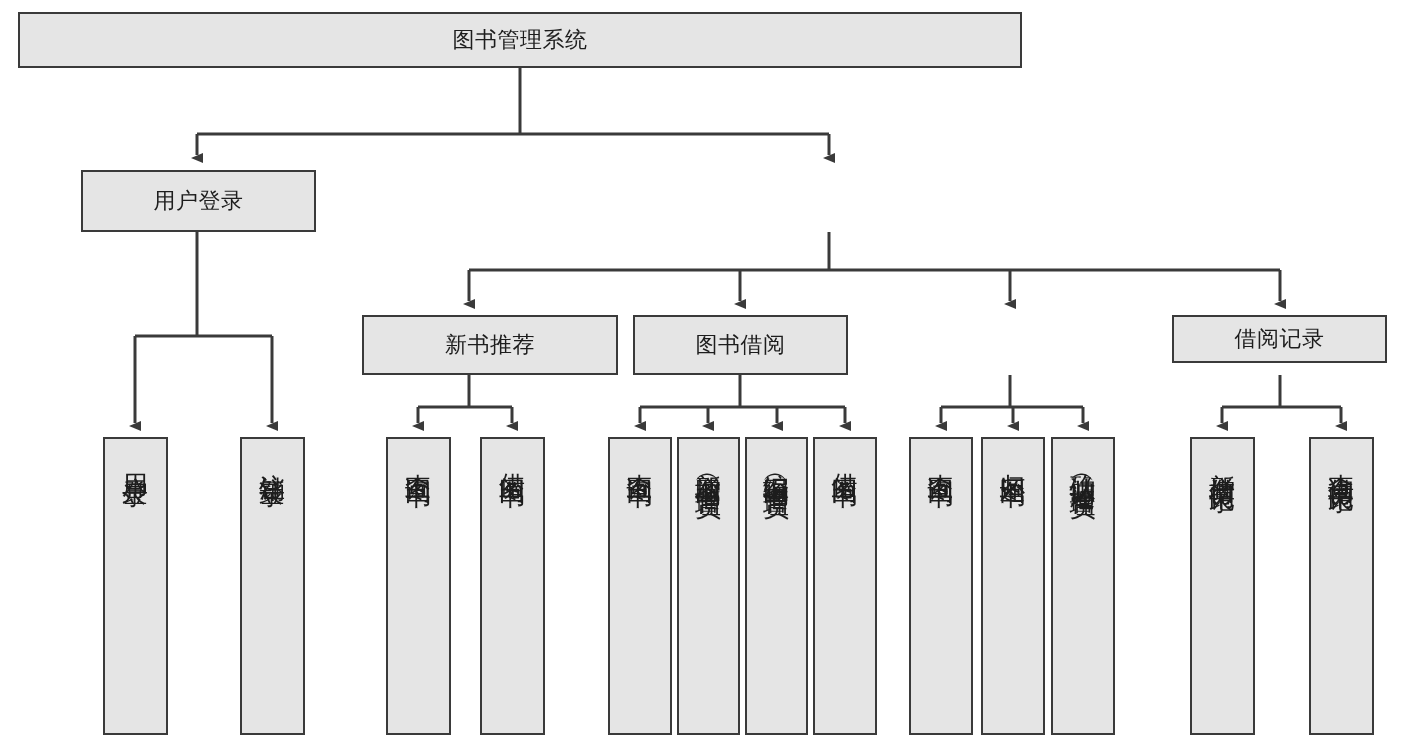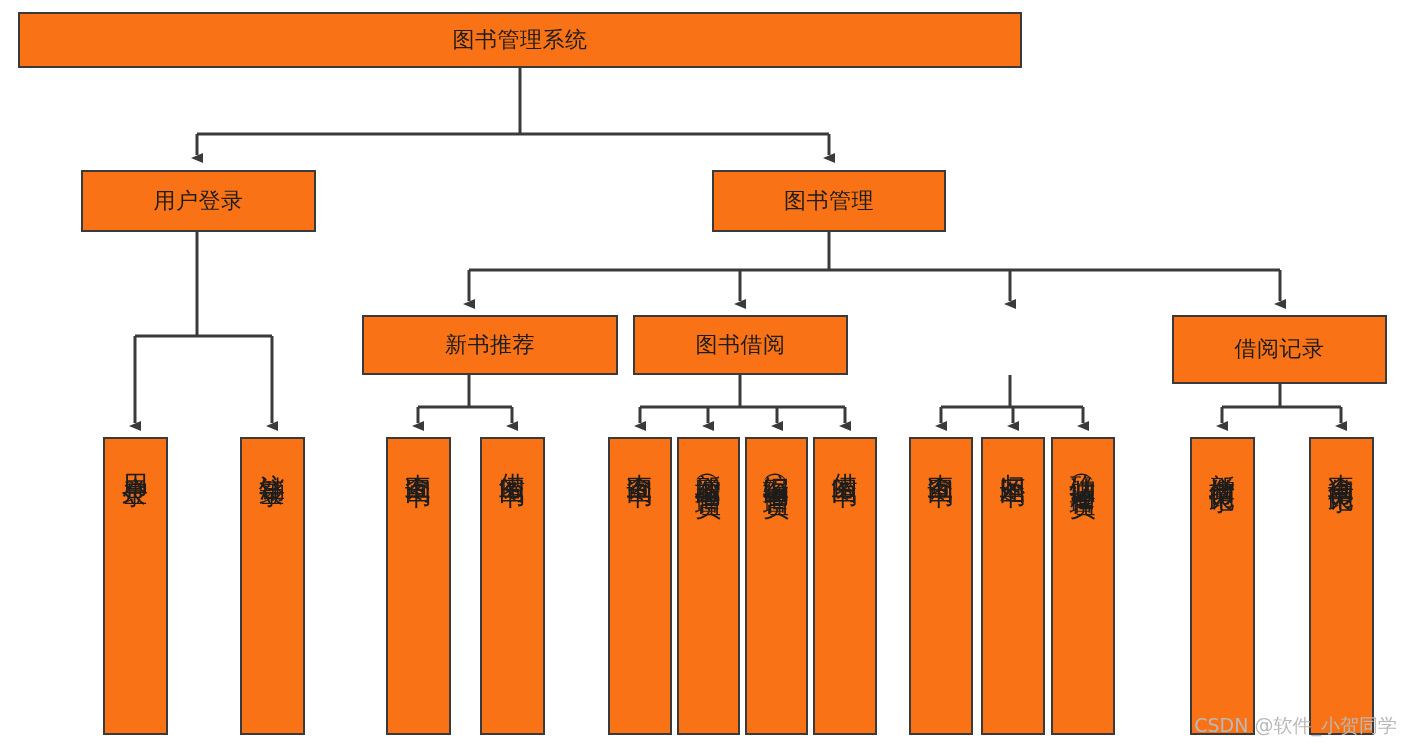--- a/index.html
+++ b/index.html
@@ -22,21 +22,21 @@
     position: absolute;
     left: 0;
     top: 0;
     width: 1405px;
     height: 747px;
   }
   .node {
     position: absolute;
     box-sizing: border-box;
     border: 2px solid #3a3a3a;
-    background: #f97316;
+    background: #e5e5e5;
     display: flex;
     align-items: center;
     justify-content: center;
     z-index: 3;
   }
   .node-label {
     color: #1d1d1d;
     letter-spacing: 0.5px;
     text-align: center;
     line-height: 1.22;
@@ -123,31 +123,28 @@
     </g>
   </svg>
 
   <div class="node horizontal" style="left:18px; top:12px; width:1004px; height:56px;">
     <span class="node-label">图书管理系统</span>
   </div>
 
   <div class="node horizontal" style="left:81px; top:170px; width:235px; height:62px;">
     <span class="node-label">用户登录</span>
   </div>
-  <div class="node horizontal" style="left:712px; top:170px; width:234px; height:62px;">
-    <span class="node-label">图书管理</span>
-  </div>
 
   <div class="node horizontal" style="left:362px; top:315px; width:256px; height:60px;">
     <span class="node-label">新书推荐</span>
   </div>
   <div class="node horizontal" style="left:633px; top:315px; width:215px; height:60px;">
     <span class="node-label">图书借阅</span>
   </div>
-  <div class="node horizontal" style="left:1172px; top:315px; width:215px; height:69px;">
+  <div class="node horizontal" style="left:1172px; top:315px; width:215px; height:48px;">
     <span class="node-label">借阅记录</span>
   </div>
 
   <div class="node vertical" style="left:103px; top:437px; width:65px; height:298px;">
     <span class="node-label">用户登录</span>
   </div>
   <div class="node vertical" style="left:240px; top:437px; width:65px; height:298px;">
     <span class="node-label">注销登录</span>
   </div>
 
@@ -181,15 +178,14 @@
     <span class="node-label">确认归还（管理员）</span>
   </div>
 
   <div class="node vertical" style="left:1190px; top:437px; width:65px; height:298px;">
     <span class="node-label">新增借阅记录</span>
   </div>
   <div class="node vertical" style="left:1309px; top:437px; width:65px; height:298px;">
     <span class="node-label">查询借阅记录</span>
   </div>
 
-  <div class="watermark">CSDN @软件_小贺同学</div>
 
 </div>
 
 </body></html>

